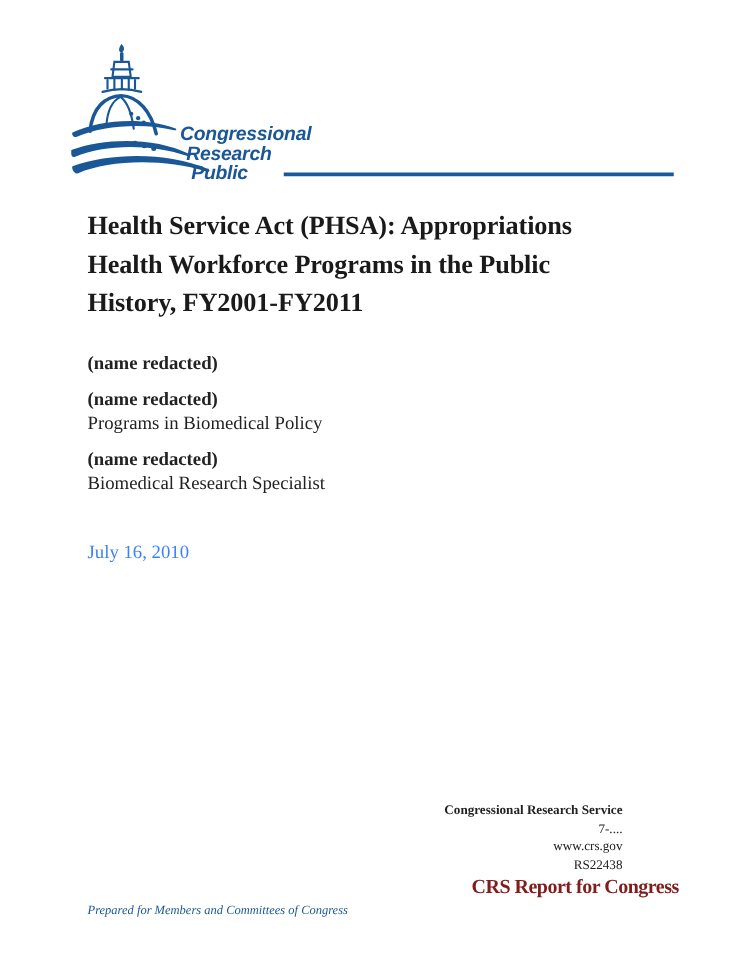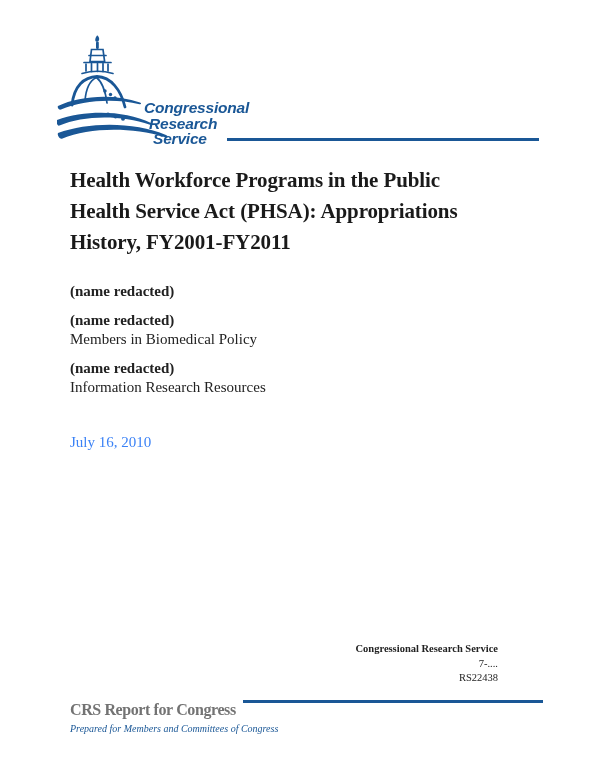--- a/index.html
+++ b/index.html
@@ -40,22 +40,23 @@
   .date { position:absolute; left:70px; top:433px; font-size:15px; line-height:19px; color:#3b82f6; }
   
   .info-block {
     position:absolute; right:70px; top:642px;
     text-align:right; font-size:10.5px; line-height:14.6px; color:#222;
   }
   .info-block .org { font-weight:bold;font-family:Liberation Serif, serif; }
   
   .footer-row {
     position:absolute; left:70px; top:700px; width:473px;
-    display:flex; 
-    color:#737373;
+    display:flex; align-items:flex-end;
+    color:#7f1d1d;
+    flex-direction:column;
   }
   .footer-title {
     font-weight:bold; font-size:16px; line-height:20px;
     letter-spacing:-0.4px; white-space:nowrap;
   }
   .footer-rule { flex:1; height:3px; background:#1a5796; margin-left:7px; margin-bottom:3px; }
   .footer-subtitle {
     position:absolute; left:70px; top:722px;
     font-style:italic; font-size:10px; line-height:13px; color:#1a5796;
   }
@@ -98,49 +99,50 @@
 
       <path d="M0,86 C28,76 67,76 94,89 c2.2,1.1 2,2.6 -1,1.8 C63,80.5 26,81.5 2.5,91.5 c-2.6,1.1 -3.5,-4.5 -2.5,-5.5 z"></path>
 
       <path d="M1,99 C33,87.5 78,88 109,101 c2.6,1.1 2,3.1 -1,2.2 C73,92.5 31,94 5.5,104.5 c-3.2,1.3 -5.5,-4 -4.5,-5.5 z"></path>
     </g>
   </svg>
 
   <div class="logo-text">
     <div class="l1">Congressional</div>
     <div class="l2">Research</div>
-    <div class="l3">Service</div>
+    <div class="l3">Public</div>
   </div>
   <div class="header-rule"></div>
 
   <div class="title">
+    <div>Health Service Act (PHSA): Appropriations</div>
     <div>Health Workforce Programs in the Public</div>
-    <div>Health Service Act (PHSA): Appropriations</div>
     <div>History, FY2001-FY2011</div>
   </div>
 
   <div class="authors">
     <div class="author">
       <div class="name">(name redacted)</div>
     </div>
     <div class="author">
       <div class="name">(name redacted)</div>
-      <div class="role">Members in Biomedical Policy</div>
+      <div class="role">Programs in Biomedical Policy</div>
     </div>
     <div class="author">
       <div class="name">(name redacted)</div>
-      <div class="role">Information Research Resources</div>
+      <div class="role">Biomedical Research Specialist</div>
     </div>
   </div>
 
   <div class="date">July 16, 2010</div>
 
   <div class="info-block">
     <div class="org">Congressional Research Service</div>
     <div>7-....</div>
+    <div>www.crs.gov</div>
     <div>RS22438</div>
   </div>
 
   <div class="footer-row">
     <span class="footer-title">CRS Report for Congress</span>
     <span class="footer-rule"></span>
   </div>
   <div class="footer-subtitle">Prepared for Members and Committees of Congress</div>
 
 </div>

